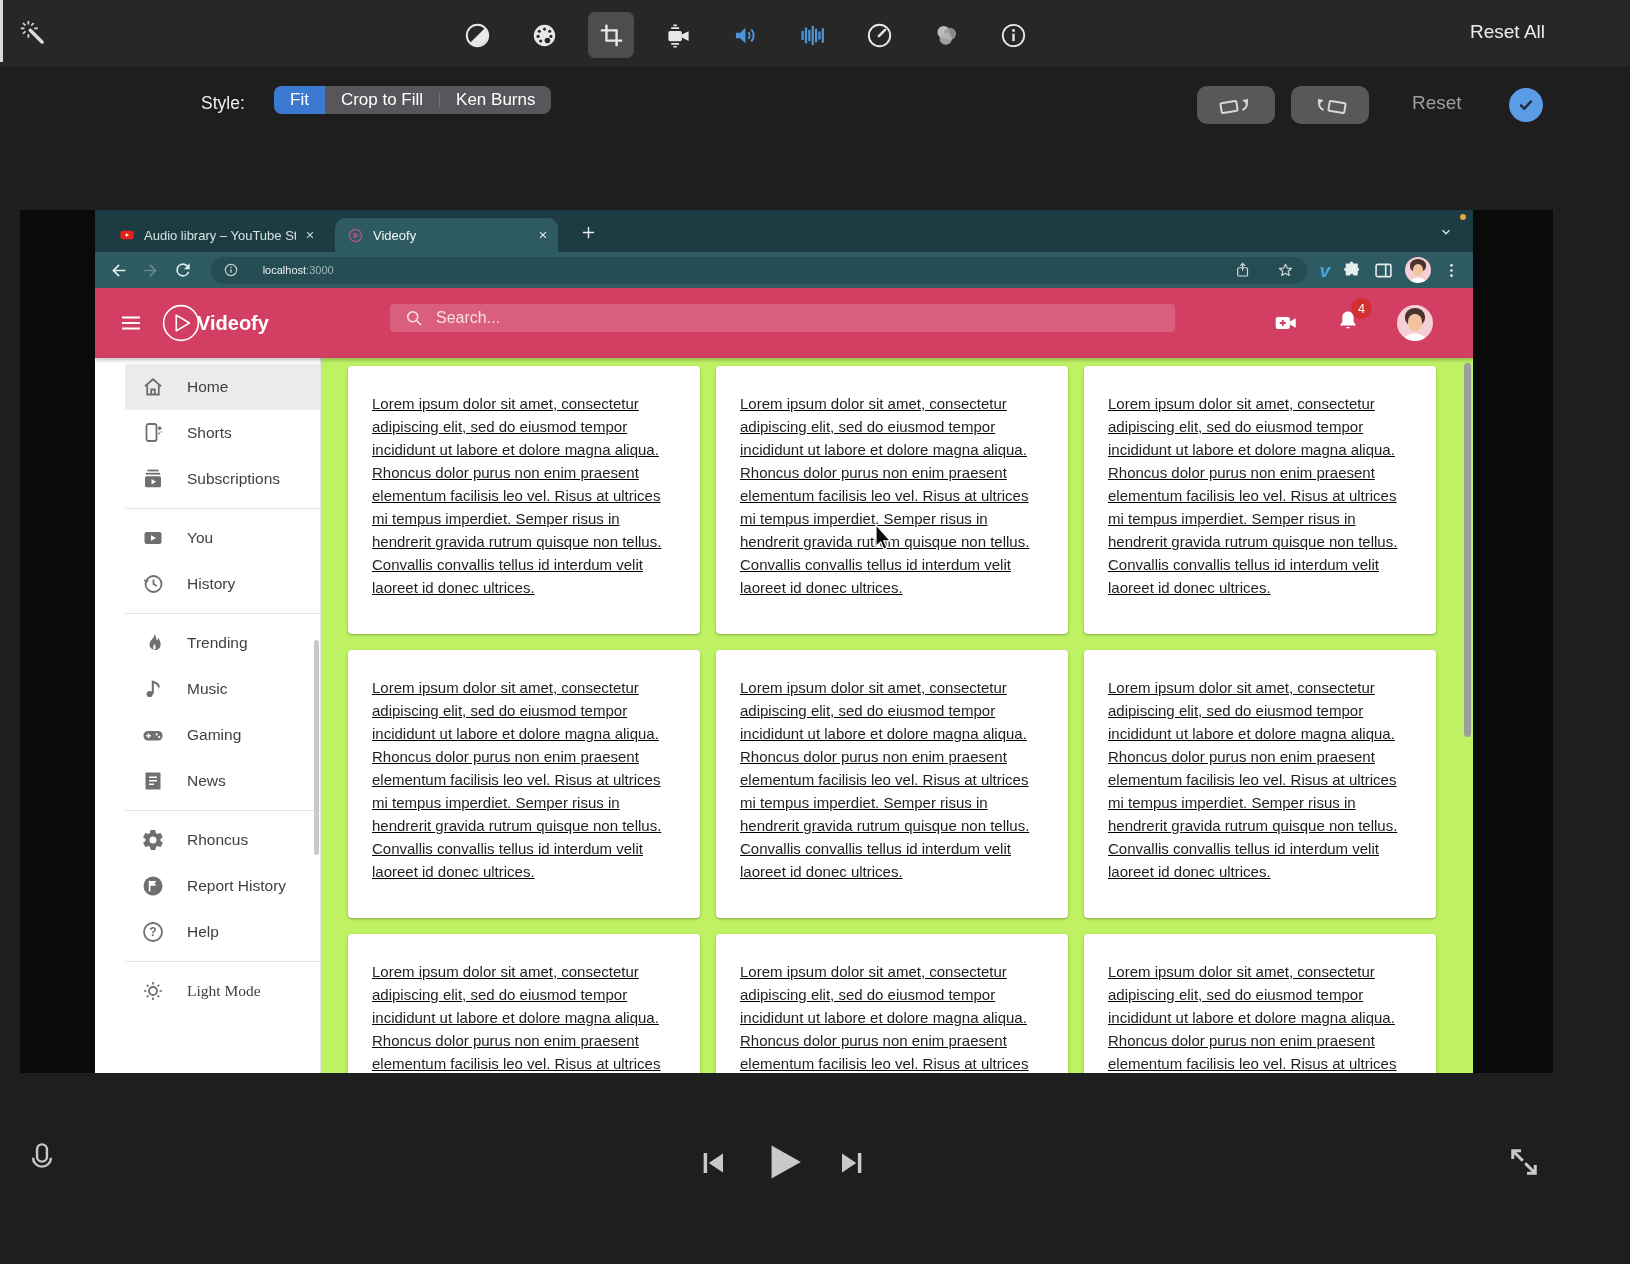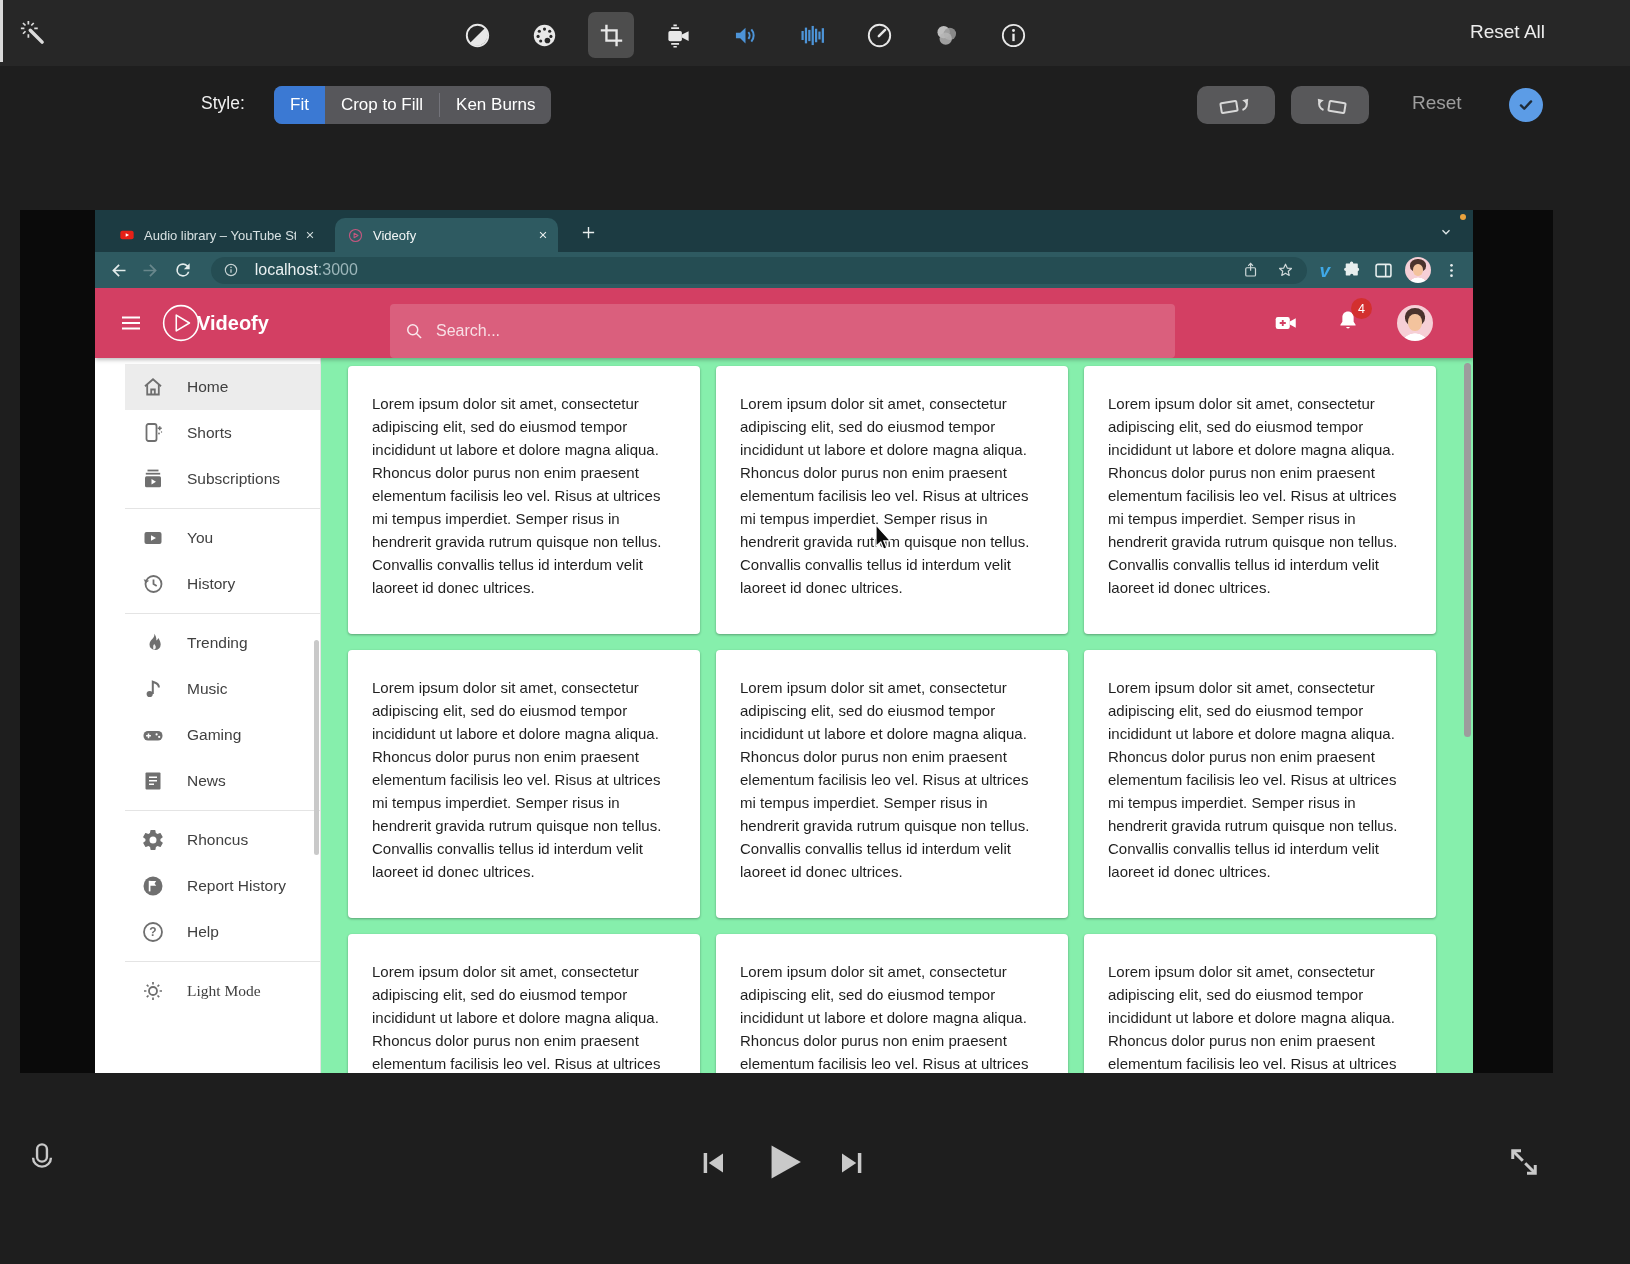--- a/index.html
+++ b/index.html
@@ -9,21 +9,21 @@
   
   .topbar-bg { position:absolute; left:0; top:0; right:0; height:66px; background:#272727; }
   .edge-line { position:absolute; left:0; top:0; width:3px; height:62px; background:#d9d9d9; }
   .wand { position:absolute; left:12px; top:12px; width:44px; height:44px; display:flex; align-items:center; justify-content:center; }
   .tool-row { position:absolute; left:454px; top:12px; display:flex; gap:21px; }
   .tool { width:46px; height:46px; border-radius:7px; display:flex; align-items:center; justify-content:center; }
   .tool.selected { background:#4d4d4d; }
   .reset-all { position:absolute; right:85px; top:21px; font-size:19px; color:#ededed; }
 
   .style-label { position:absolute; left:201px; top:93px; font-size:17.5px; color:#f0f0f0; }
-  .seg { position:absolute; left:274px; top:86px; height:38px; display:flex; background:#57575b; border-radius:8px; overflow:hidden; font-size:17px; color:#fff; }
+  .seg { position:absolute; left:274px; top:86px; height:28px; display:flex; background:#57575b; border-radius:8px; overflow:hidden; font-size:17px; color:#fff; }
   .seg-opt { display:flex; align-items:center; padding:0 16px; cursor:default; }
   .seg-opt.selected { background:#3b79d3; }
   .seg-sep { width:1px; background:#73737a; margin:7px 0; }
   .rot-btn { position:absolute; top:86px; width:78px; height:38px; background:#58585a; border-radius:10px; display:flex; align-items:center; justify-content:center; }
   .rot-ccw { left:1197px; } .rot-cw { left:1291px; }
   .rot-cw svg { transform:scaleX(-1); }
   .reset-lbl { position:absolute; left:1412px; top:92px; font-size:19px; color:#9e9e9e;text-align:center; }
   .apply { position:absolute; left:1509px; top:88px; width:34px; height:34px; border-radius:50%; background:#5c9ce6; display:flex; align-items:center; justify-content:center; }
 
   
@@ -34,52 +34,52 @@
   .tabs { display:flex; align-items:flex-end; height:100%; padding-left:12px; }
   .tab { width:218px; height:34px; display:flex; align-items:center; gap:9px; padding:0 10px 0 12px; font-size:13px; color:#d7e1e2; }
   .tab.active { background:#2e5a61; border-radius:10px 10px 0 0; color:#f2f6f6; margin-left:10px; width:223px; }
   .tab-title { flex:1; white-space:nowrap; overflow:hidden; }
   .newtab { margin-left:18px; margin-bottom:8px; width:24px; height:24px; display:flex; align-items:center; justify-content:center; }
   .strip-chevron { position:absolute; right:20px; bottom:9px; }
   .rec-dot { position:absolute; right:7px; top:4px; width:6px; height:6px; border-radius:50%; background:#e8a33d; }
 
   .btoolbar { height:36px; background:#2e5a61; display:flex; align-items:center; padding:0 12px; }
   .nav-ico { width:24px; height:24px; display:flex; align-items:center; justify-content:center; margin-right:8px; }
-  .omnibox { width:1102px; height:27px; margin-left:8px; background:#254d53; border-radius:14px; display:flex; align-items:center; padding:0 12px; gap:16px; font-size:16px; }
+  .omnibox { width:1102px; height:27px; margin-left:8px; background:#254d53; border-radius:14px; display:flex; align-items:center; padding:0 12px; gap:24px; font-size:11px; }
   .host { color:#e9f0f1; } .port { color:#9cb6ba; }
   .omni-spacer { flex:1; }
   .tb-right { display:flex; align-items:center; gap:11px; margin-left:12px; }
   .vimeo { color:#3fa9e8; font-weight:bold; font-style:italic; font-size:19px; line-height:1; }
 
   
   .page { position:relative; height:785px; background:#fff; overflow:hidden; }
   .appbar { position:relative; height:70px; background:#d33f63; display:flex; align-items:center; padding:0 40px 0 14px; z-index:3; box-shadow:0 2px 4px rgba(0,0,0,.25); }
   .burger { width:44px; height:44px; display:flex; align-items:center; justify-content:center; }
   .logo { display:flex; align-items:center; margin-left:8px; }
   .brand { color:#fff; font-size:20px; font-weight:bold; margin-left:-4px; }
-  .searchbar { position:absolute; left:295px; top:16px; width:785px; height:54px; background:rgba(255,255,255,.17); border-radius:4px; display:flex; align-items:center; padding:0 14px; gap:12px; }
+  .searchbar { position:absolute; left:295px; top:16px; width:785px; height:28px; background:rgba(255,255,255,.17); border-radius:4px; display:flex; align-items:center; padding:0 14px; gap:12px; }
   .searchbar input { flex:1; background:transparent; border:none; outline:none; color:#fff; font-size:16px; font-family:"Liberation Sans",sans-serif; }
   .searchbar input::placeholder { color:rgba(255,255,255,.8); }
   .appbar-right { margin-left:auto; display:flex; align-items:center; gap:36px; }
   .bell-wrap { position:relative; }
   .badge { position:absolute; top:-10px; right:-11px; min-width:21px; height:21px; border-radius:11px; background:#d3302f; color:#fff; font-size:12.5px; display:flex; align-items:center; justify-content:center; padding:0 5px; }
   .face { border-radius:50%; background:radial-gradient(circle at 50% 118%, #ffffff 30%, rgba(255,255,255,0) 31%), #f6cfd6; position:relative; overflow:hidden; }
   .face::before { content:""; position:absolute; left:21%; top:9%; width:58%; height:48%; background:#4a332c; border-radius:50% 50% 45% 45%; }
   .face::after { content:""; position:absolute; left:30%; top:25%; width:40%; height:48%; background:#f3c39d; border-radius:46%; }
   .face.lg { width:36px; height:36px; } .face.sm { width:26px; height:26px; }
 
   .side { position:absolute; left:0; top:70px; bottom:0; width:225px; background:#fff; box-shadow:1px 0 0 #e3e3e3; z-index:2; }
   .sec { padding:6px 0; border-bottom:1px solid #e4e4e4;margin-left:30px; }
   .sec.last { border-bottom:none;font-family:Liberation Serif, serif; }
   .item { height:46px; display:flex; align-items:center; padding-left:16px; gap:22px; font-size:15.5px; color:#404040; }
   .item.active { background:#ececec; }
   .item svg { flex-shrink:0; }
   .side-scroll { position:absolute; right:1px; top:282px; width:5px; height:215px; background:#c9c9c9; border-radius:3px; }
 
-  .content { position:absolute; left:225px; top:70px; right:0; bottom:0; background:#86efac; overflow:hidden; }
+  .content { position:absolute; left:225px; top:70px; right:0; bottom:0; background:#bef264; overflow:hidden;text-decoration:underline; }
   .grid { padding:8px 0 0 28px; display:grid; grid-template-columns:repeat(3,352px); grid-auto-rows:268px; gap:16px; }
   .card { background:#fff; border-radius:4px; box-shadow:0 1px 3px rgba(0,0,0,.2),0 1px 2px rgba(0,0,0,.14); padding:26px 24px; font-size:15px; line-height:23px; color:#1f1f1f; }
   .page-scroll { position:absolute; right:2px; top:5px; width:7px; height:374px; background:#9d9d9d; border-radius:4px; }
 
   
   .mic { position:absolute; left:26px; top:1138px; }
   .t-prev { position:absolute; left:697px; top:1147px; }
   .t-play { position:absolute; left:761px; top:1139px; }
   .t-next { position:absolute; left:836px; top:1147px; }
   .t-fs { position:absolute; left:1506px; top:1144px; }

